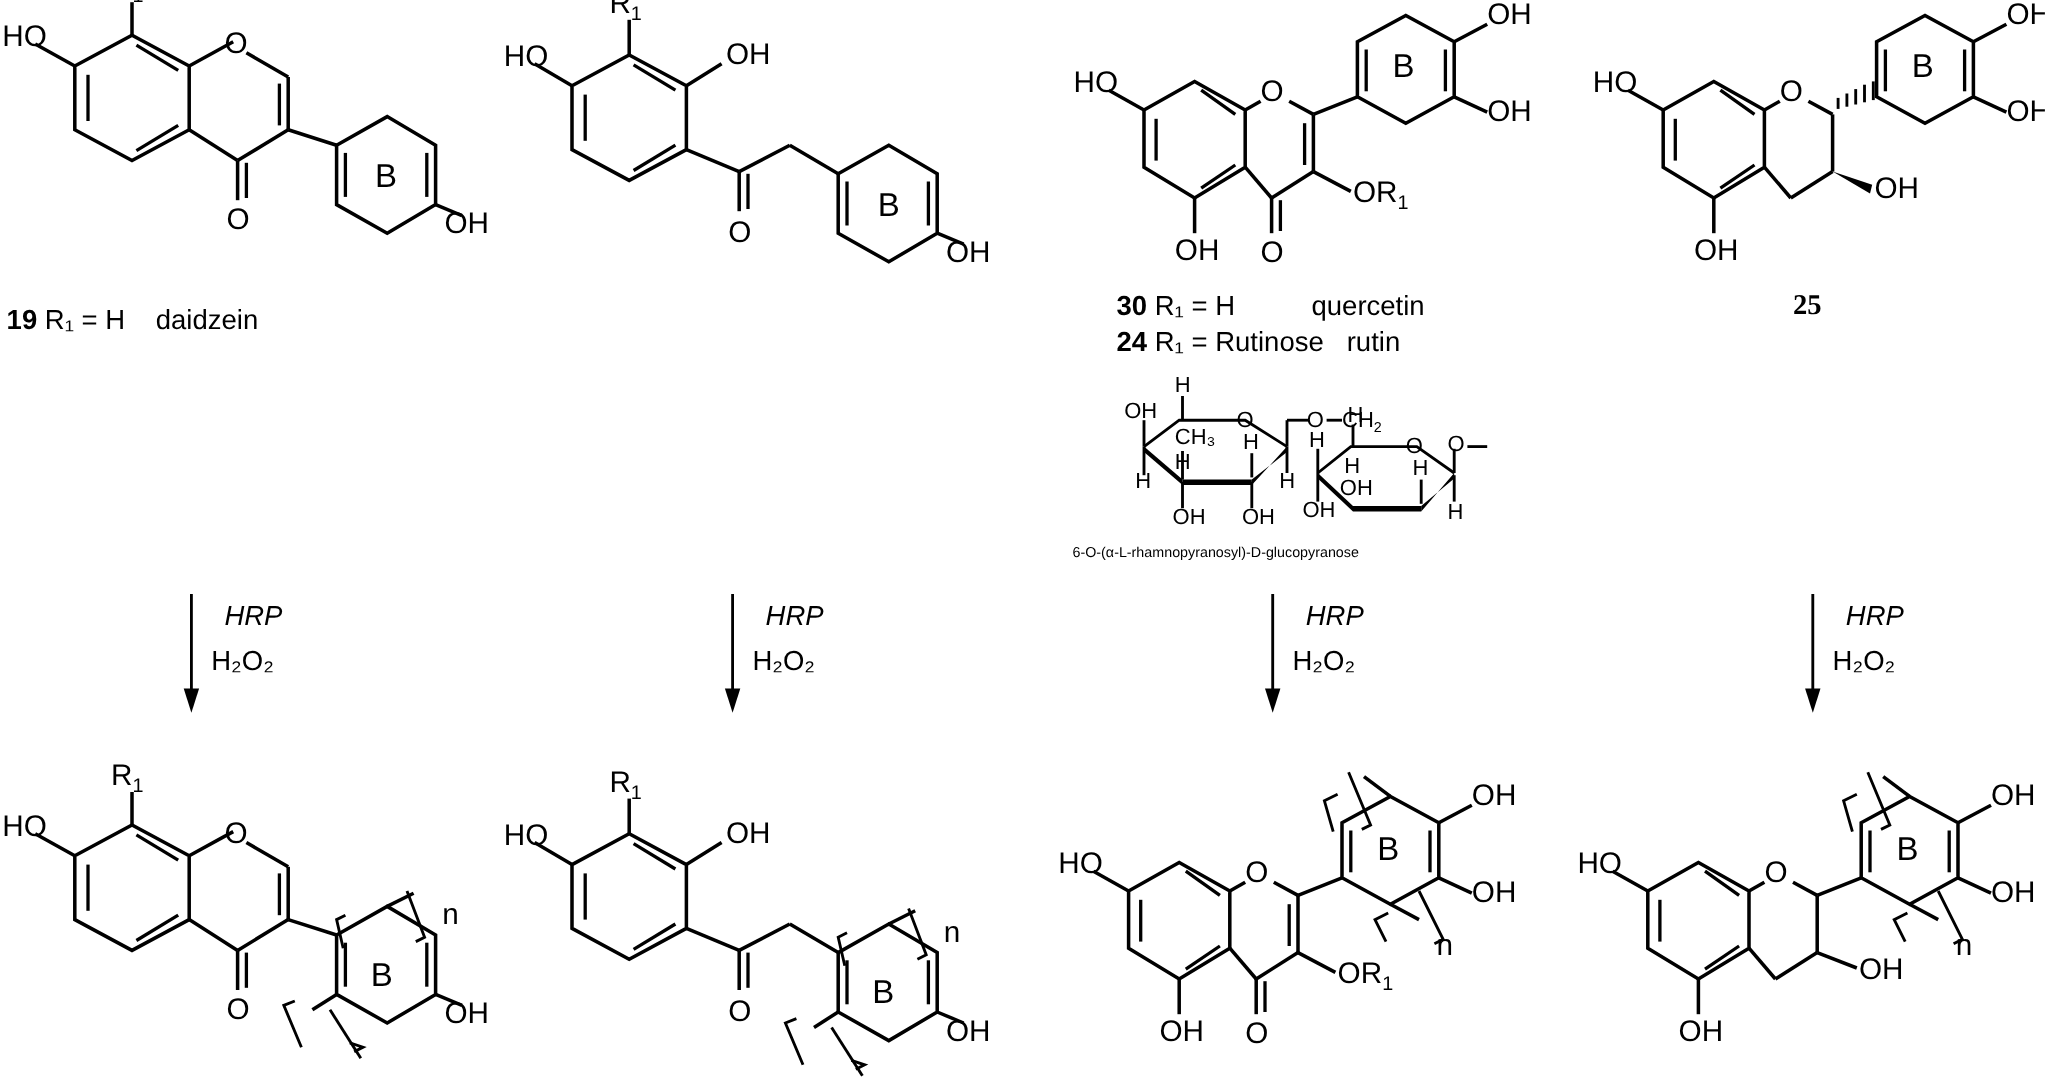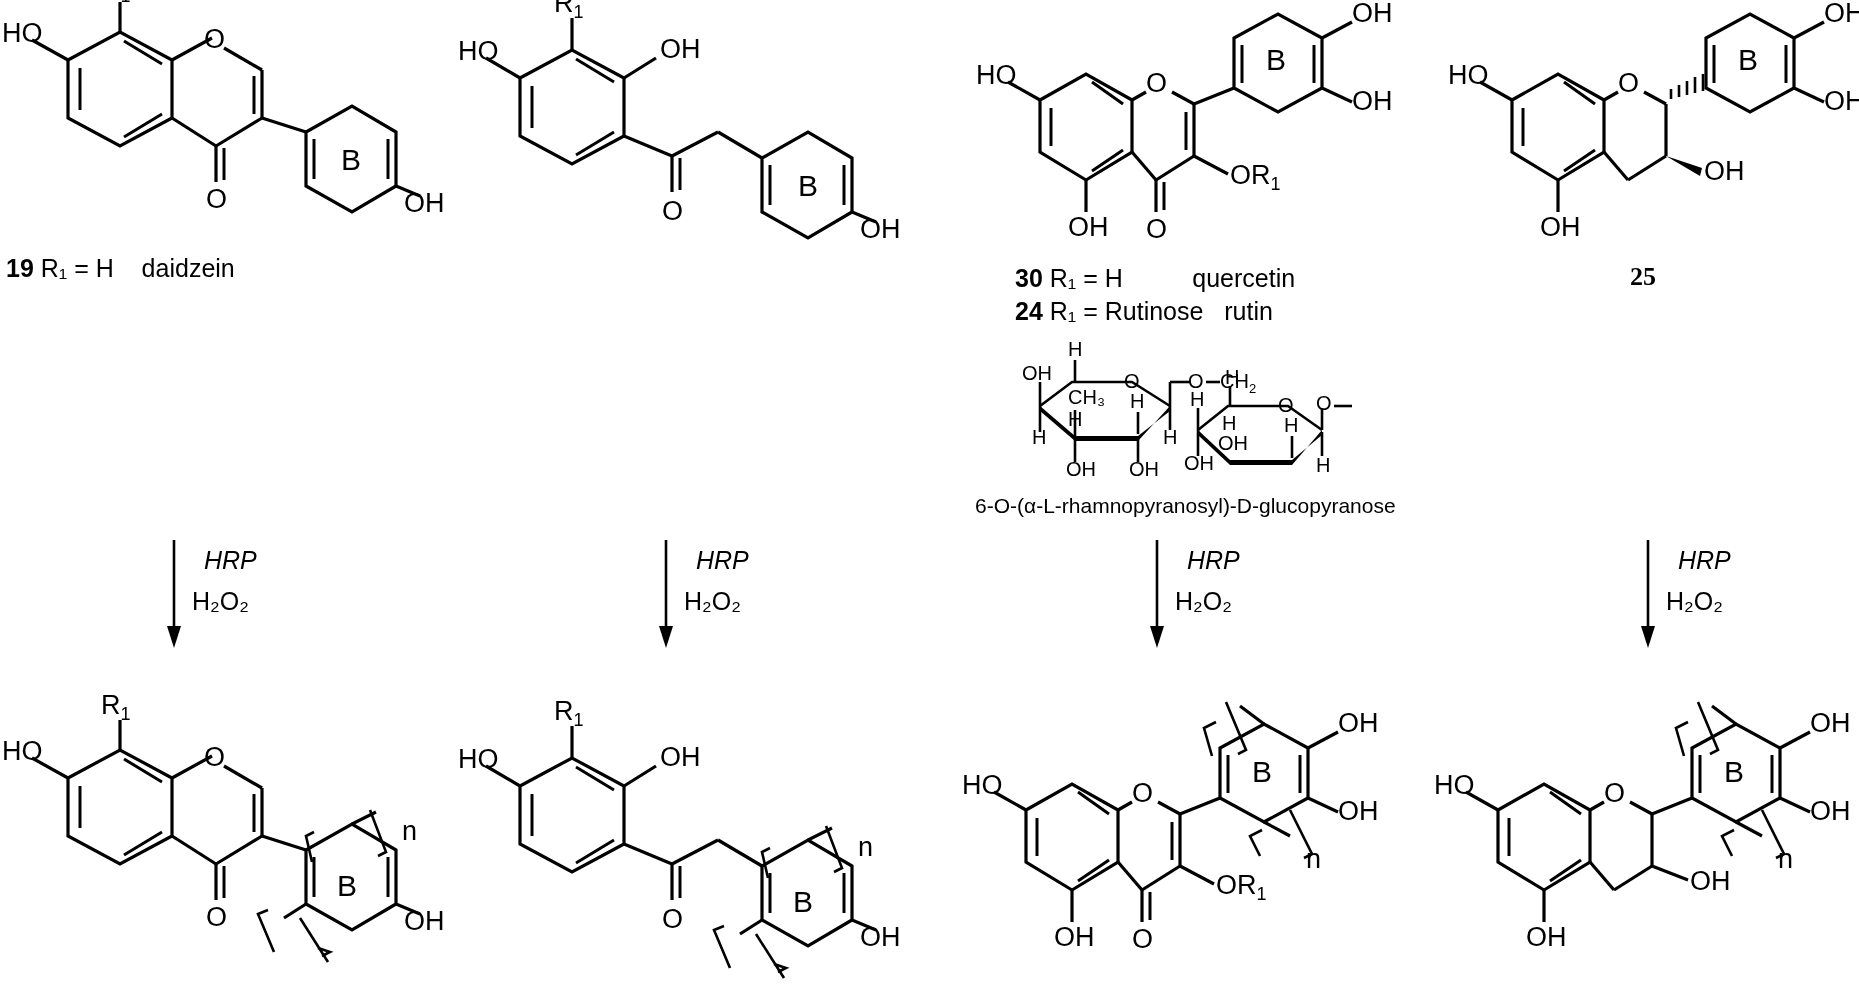--- a/index.html
+++ b/index.html
@@ -23,21 +23,21 @@
   .sub{font-size:18px;}
   .sub-small{font-size:13px;}
   .wedge{fill:#000;stroke:none;}
   .hashline{stroke:#000;stroke-width:2.6;}
 
   
   .labelblock{position:absolute;font-size:25px;line-height:1.32;white-space:nowrap;}
   .lbl-row{display:block;}
   .num{font-weight:bold;}
 
-  .sugarcap{position:absolute;font-size:21px;white-space:nowrap;}
+  .sugarcap{position:absolute;font-size:13px;white-space:nowrap;}
 
   .arrowlbl{position:absolute;font-size:25px;white-space:nowrap;}
   .arrowlbl .it{font-style:italic;margin-left:12px;}
   .stand{position:absolute;font-size:26px;font-weight:bold;font-family:Liberation Serif, serif;}
 </style>
 </head>
 <body>
 
 <div id="sheet">
 
@@ -71,21 +71,21 @@
 
       <polygon class="bond" points="306,132 306,186 352,212 396,186 396,132 352,106"></polygon>
       <line class="inner" x1="314" y1="139" x2="314" y2="179"></line>
       <line class="inner" x1="388" y1="139" x2="388" y2="179"></line>
       <text class="ringlbl" x="341" y="170">B</text>
       <line class="bond" x1="396" y1="186" x2="420" y2="196"></line>
       <text class="atom" x="404" y="212">OH</text>
     </svg>
   </div>
 
-  <div class="labelblock" style="left:6px;top:252px;">
+  <div class="labelblock" style="left:6px;top:275px;">
     <span class="lbl-row">
       <span class="num">19</span>
       <span>R₁ = H</span>
       &nbsp;&nbsp;
       <span>daidzein</span>
     </span>
   </div>
 
   <div class="panel" style="left:480px;top:0px;">
     <svg width="420" height="230" viewBox="0 0 420 230">

